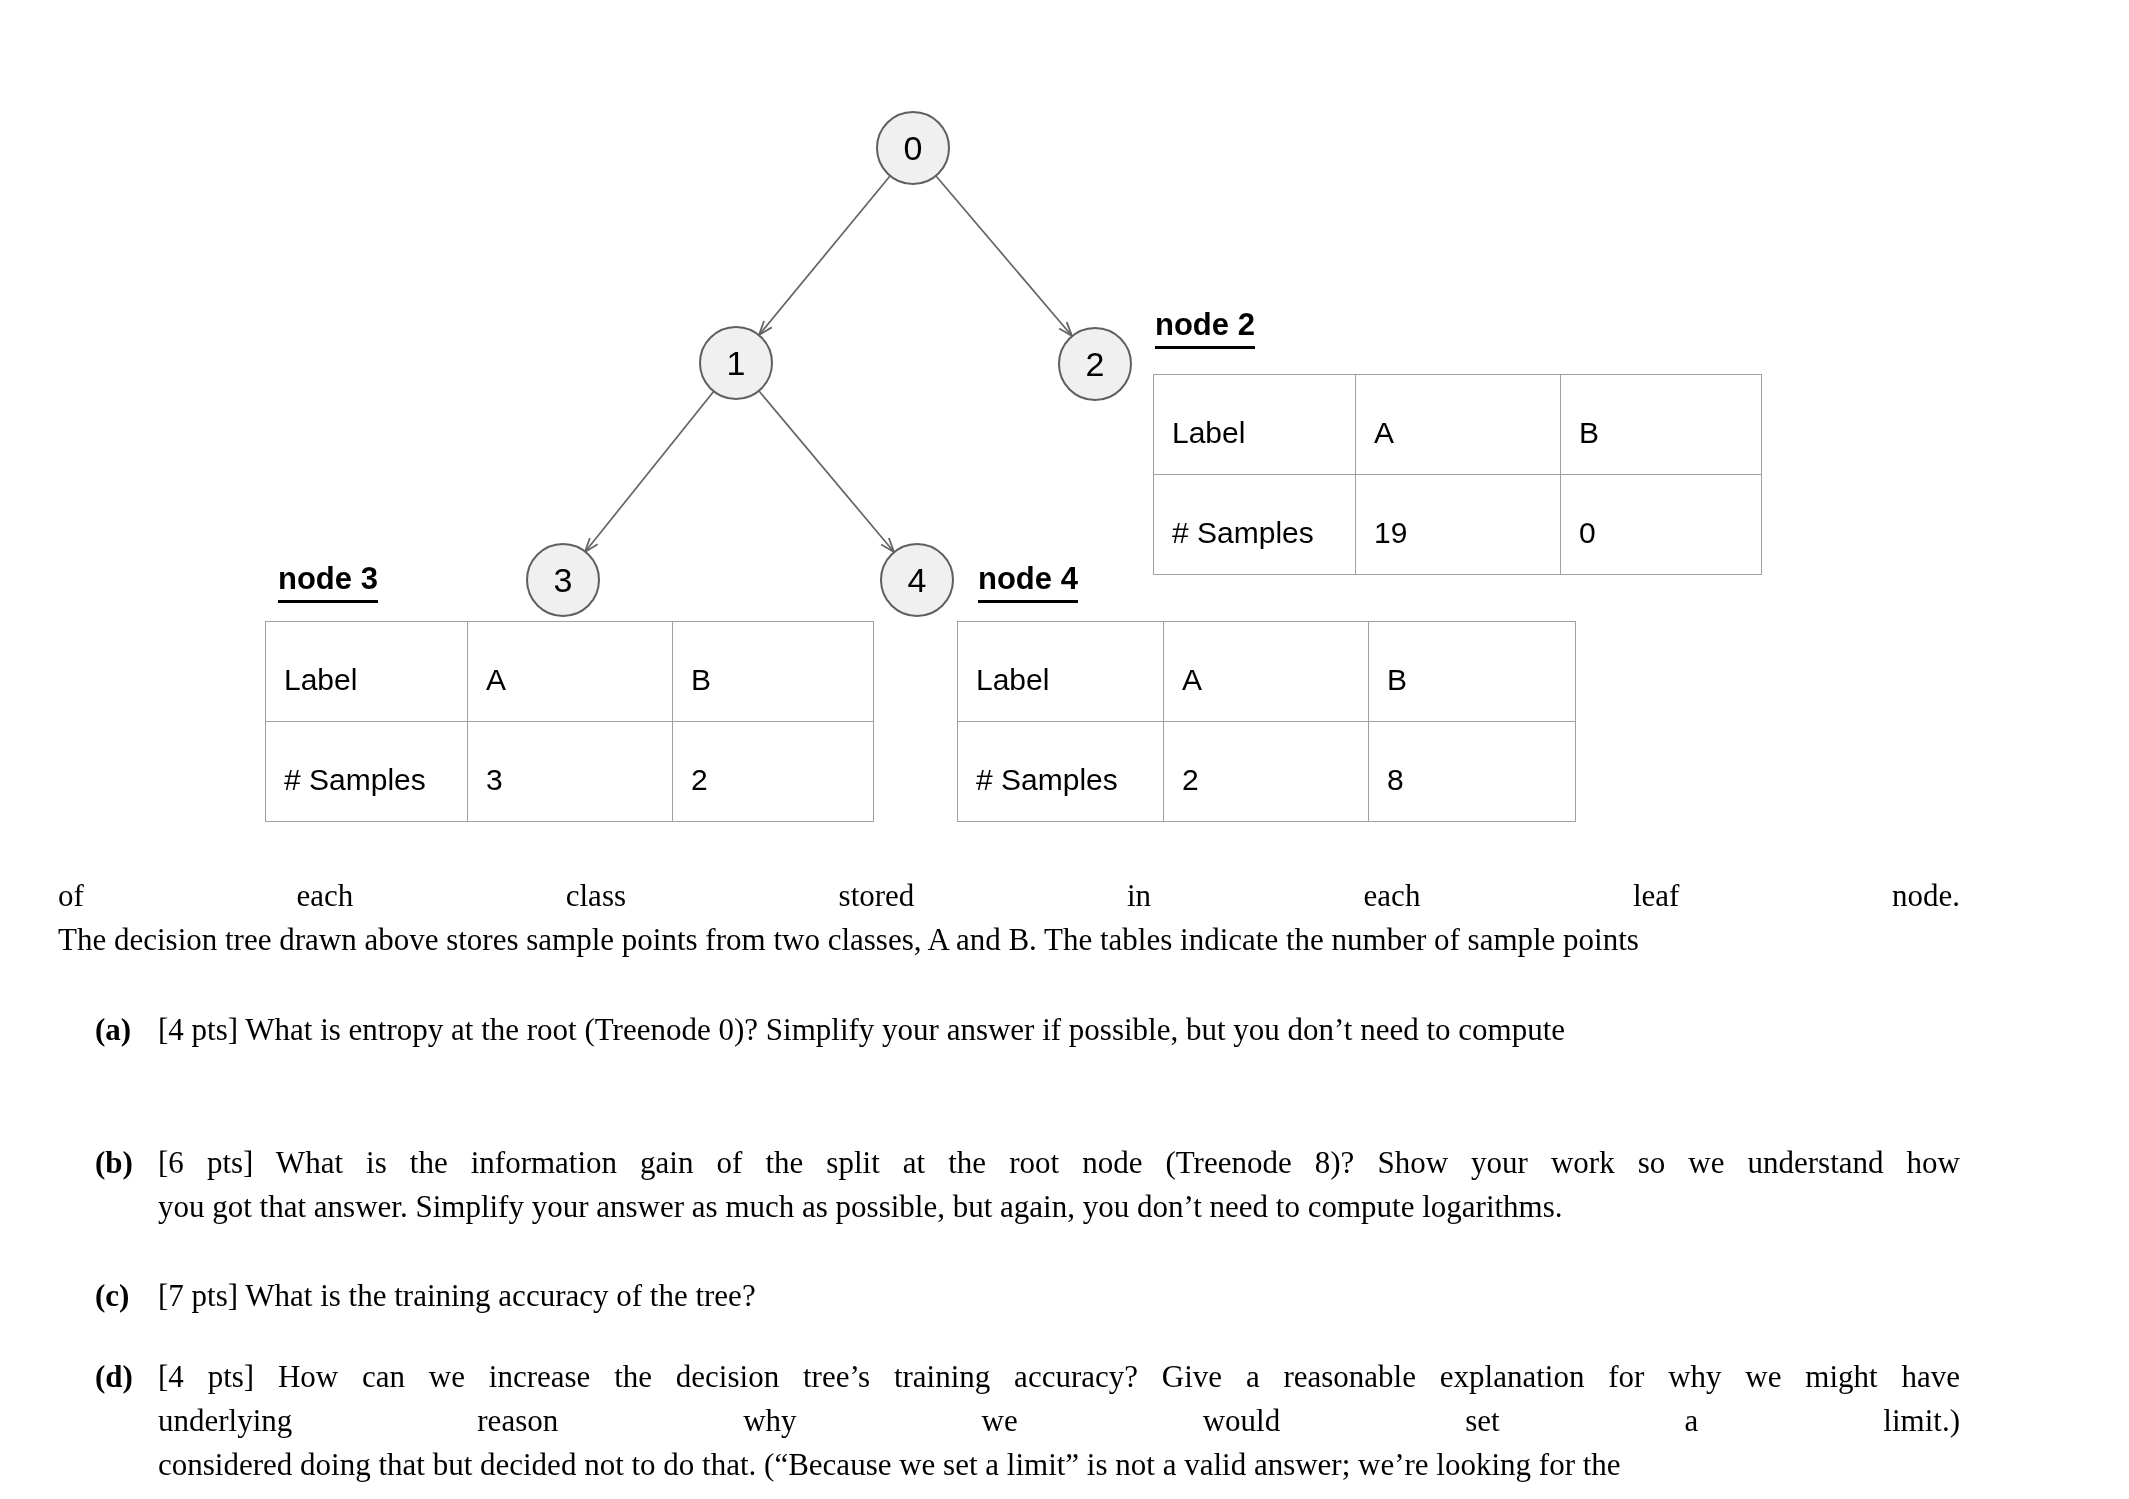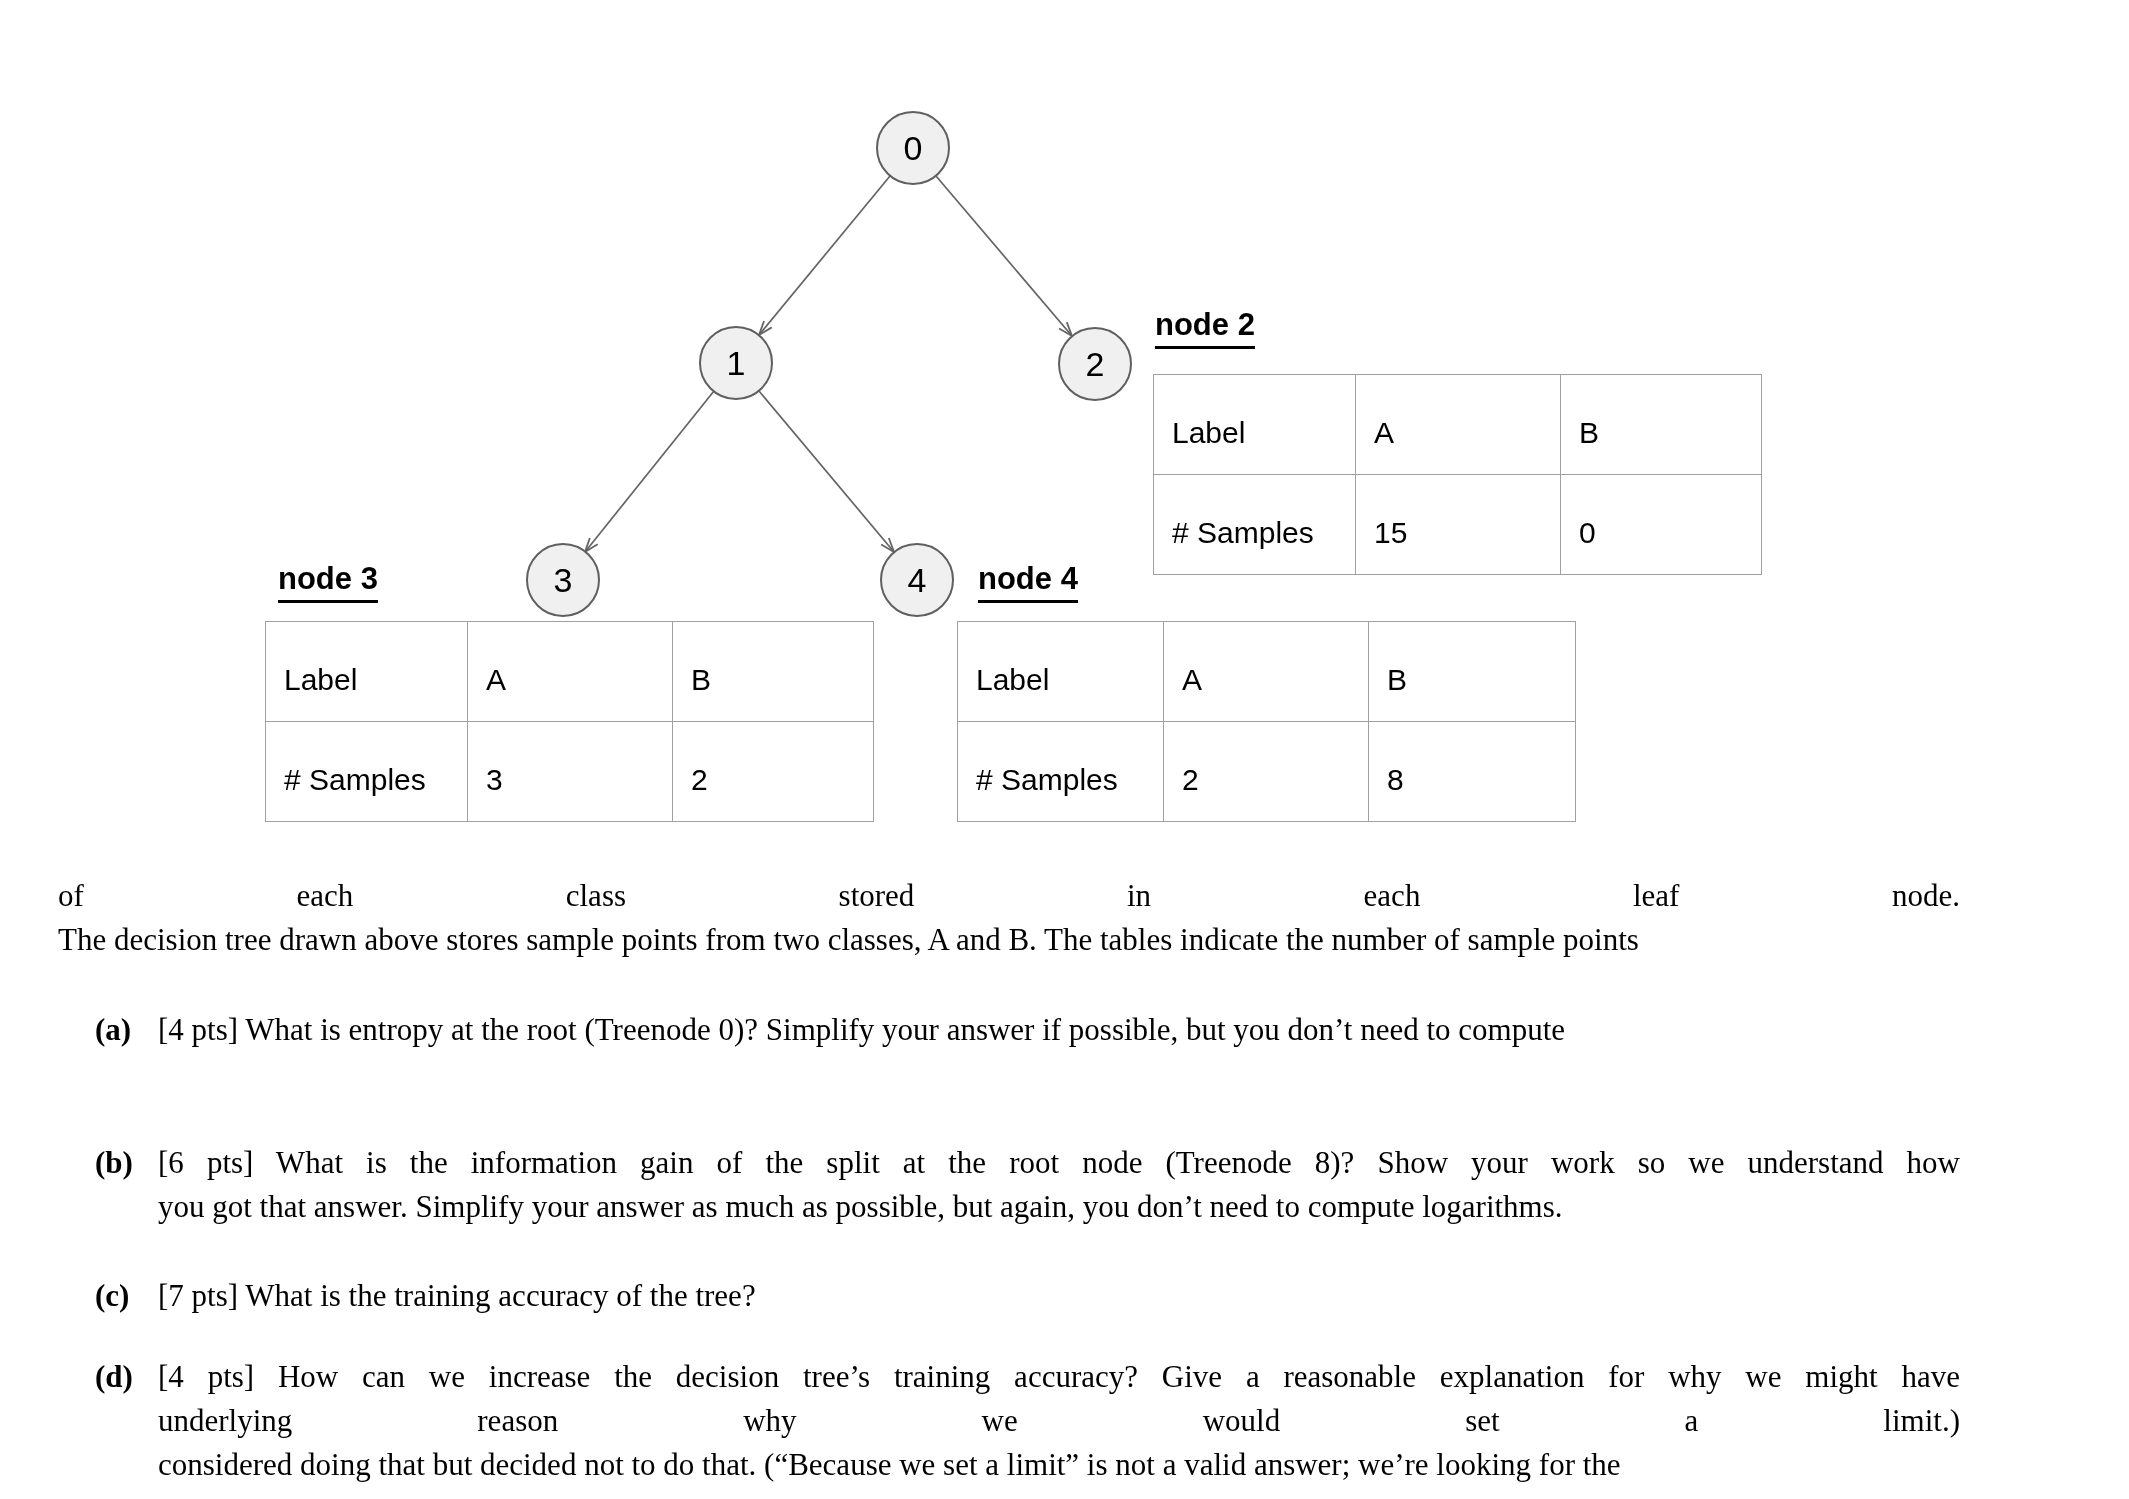--- a/index.html
+++ b/index.html
@@ -91,21 +91,21 @@
         <col style="width:201px">
       </colgroup>
     <tbody>
         <tr>
       <td>Label</td>
       <td>A</td>
       <td>B</td>
     </tr>
     <tr>
       <td># Samples</td>
-      <td>15</td>
+      <td>19</td>
       <td>0</td>
     </tr>
   </tbody>
     </table>
 
   <div class="node-title" style="left:278px;top:561px;">node 3</div>
   <table class="node-table" style="left:265px;top:621px;width:608px;">
     <colgroup>
         <col style="width:202px">
         <col style="width:205px">

